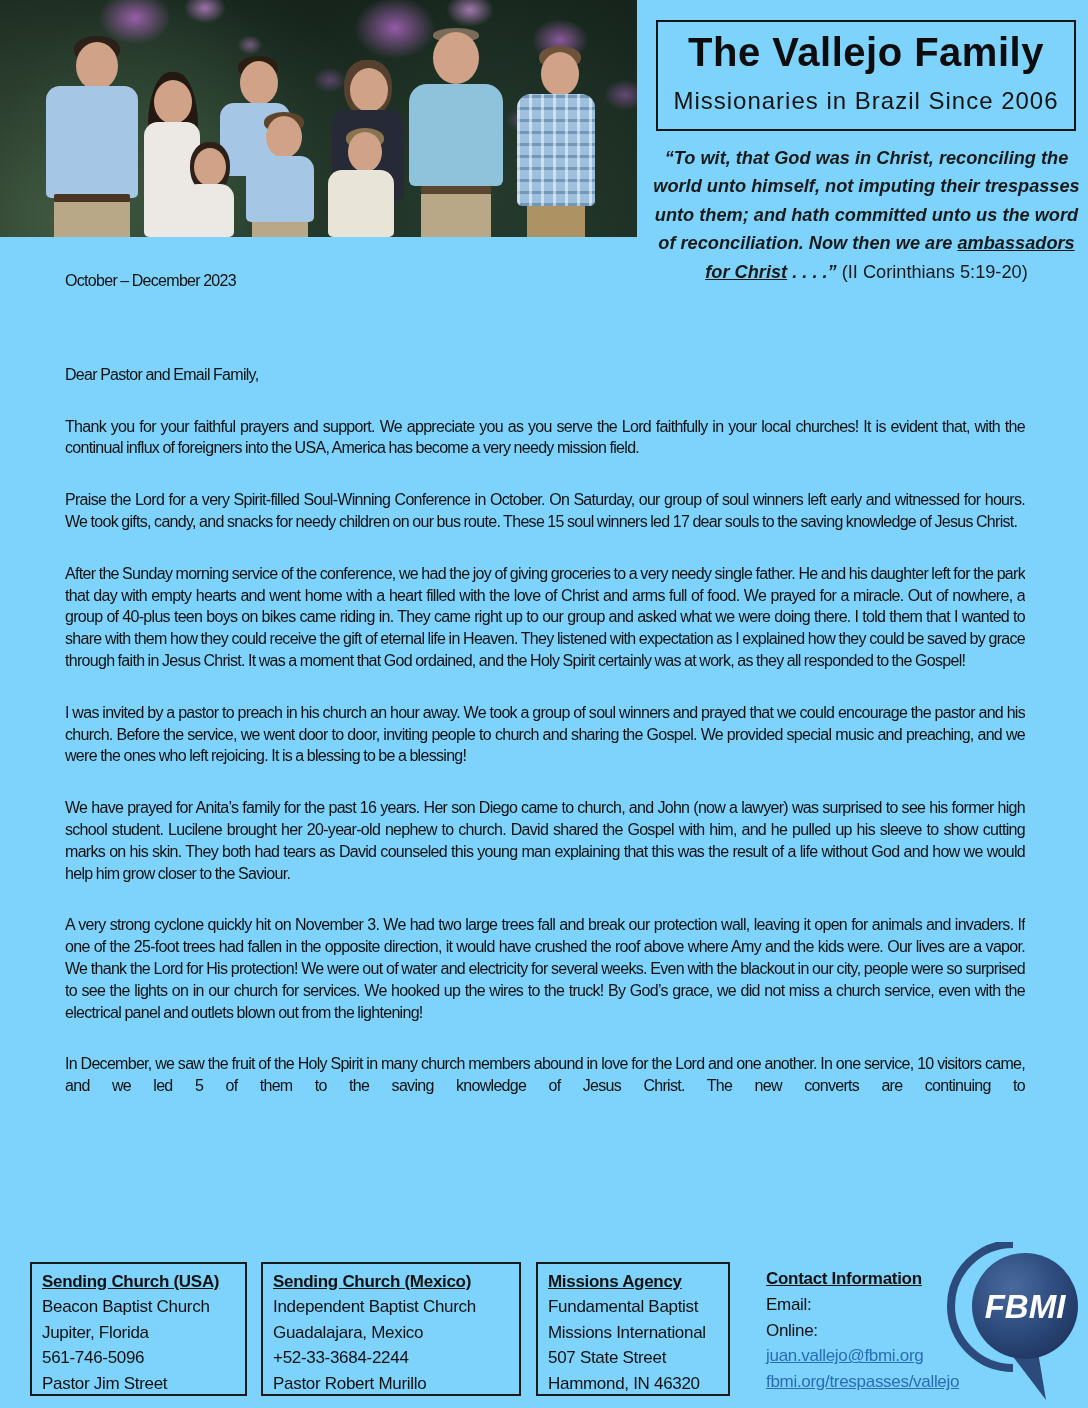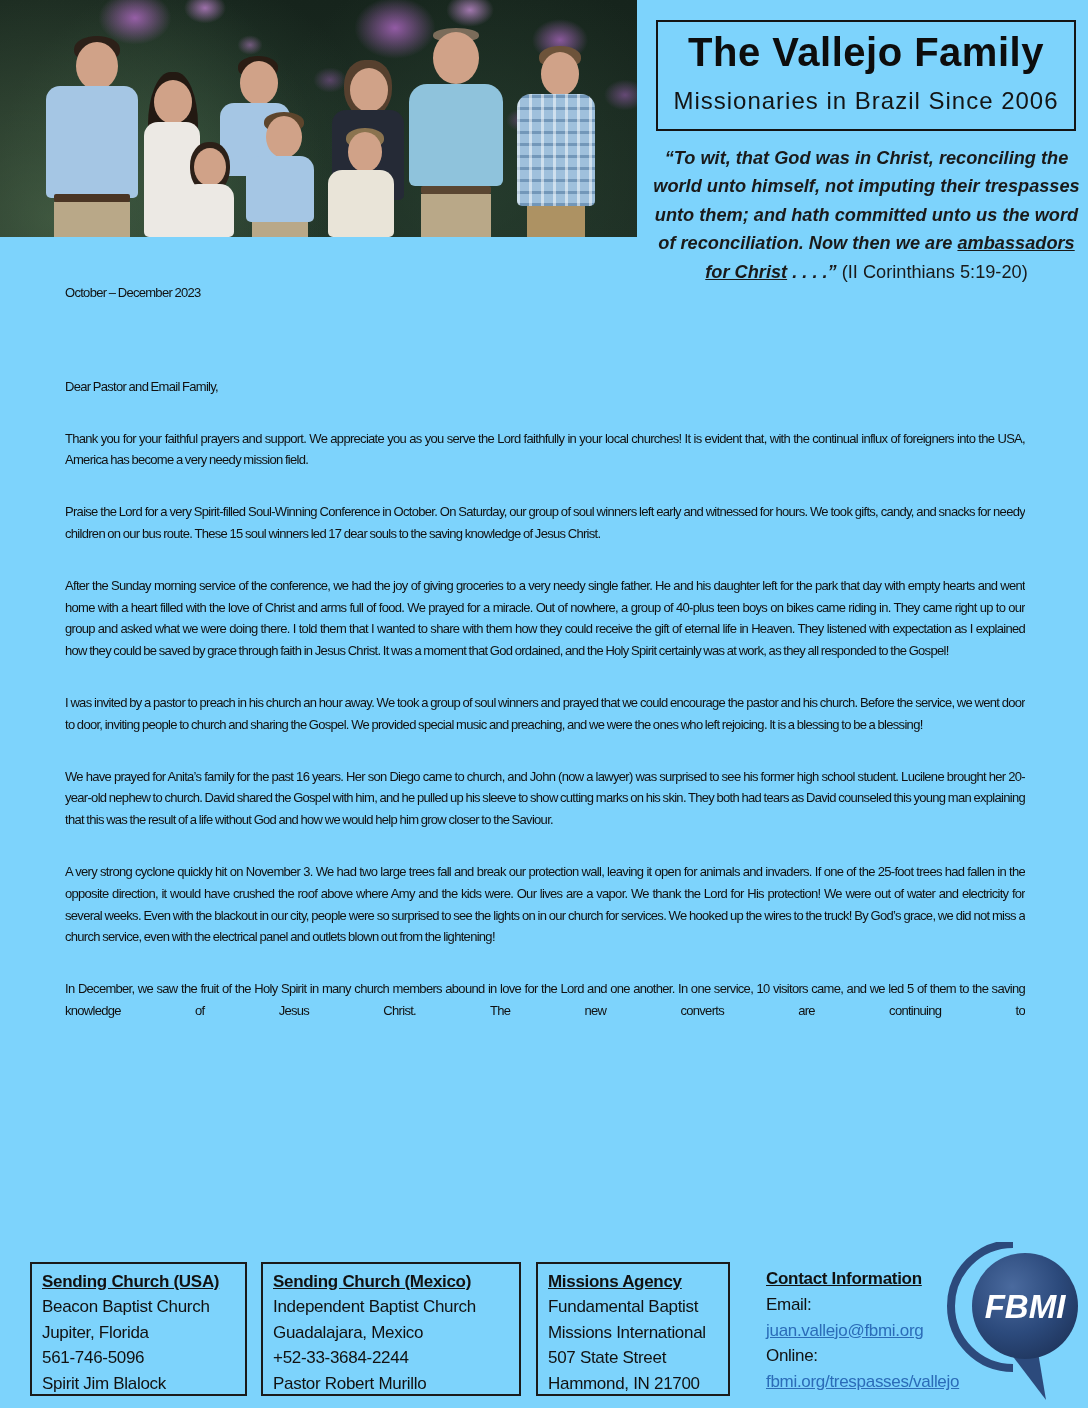--- a/index.html
+++ b/index.html
@@ -48,22 +48,22 @@
   .nl-sub   { font-size:24px; margin-top:12px; letter-spacing:1px; color:#141414; }
   .verse {
     margin:13px 0 0; text-align:center; font-size:18.2px; line-height:28.4px;
     font-style:italic; font-weight:600; color:#1a1a1a;
   }
   .verse .em { font-weight:bold; text-decoration:underline; }
   .verse .cite { font-style:normal; font-weight:400; }
 
   
   .letter {
-    position:absolute; left:65px; top:274px; width:960px; height:978px; overflow:hidden;
-    font-size:13px; line-height:21.8px; letter-spacing:-.7px; word-spacing:-.5px;
+    position:absolute; left:65px; top:262px; width:960px; height:978px; overflow:hidden;
+    font-size:16px; line-height:21.8px; letter-spacing:-.7px; word-spacing:-.5px;
   }
   .letter .date { margin:8px 0 0; }
   .letter .salutation { margin:72px 0 30px; }
   .letter p { margin:0 0 30px; text-align:justify; }
   .letter p.cutoff { text-align-last:justify; margin-bottom:0; }
 
   
   .fbox {
     position:absolute; top:1262px; height:134px; box-sizing:border-box;
     border:2px solid #1a1a1a; padding:5px 10px;
@@ -160,42 +160,42 @@
     <p>We have prayed for Anita’s family for the past 16 years. Her son Diego came to church, and John (now a lawyer) was surprised to see his former high school student. Lucilene brought her 20-year-old nephew to church. David shared the Gospel with him, and he pulled up his sleeve to show cutting marks on his skin. They both had tears as David counseled this young man explaining that this was the result of a life without God and how we would help him grow closer to the Saviour.</p>
     <p>A very strong cyclone quickly hit on November 3. We had two large trees fall and break our protection wall, leaving it open for animals and invaders. If one of the 25-foot trees had fallen in the opposite direction, it would have crushed the roof above where Amy and the kids were. Our lives are a vapor. We thank the Lord for His protection! We were out of water and electricity for several weeks. Even with the blackout in our city, people were so surprised to see the lights on in our church for services. We hooked up the wires to the truck! By God’s grace, we did not miss a church service, even with the electrical panel and outlets blown out from the lightening!</p>
     <p class="cutoff">In December, we saw the fruit of the Holy Spirit in many church members abound in love for the Lord and one another. In one service, 10 visitors came, and we led 5 of them to the saving knowledge of Jesus Christ. The new converts are continuing to</p>
   </div>
 
   <div class="fbox fbox1">
     <div class="ft">Sending Church (USA)</div>
     <div>Beacon Baptist Church</div>
     <div>Jupiter, Florida</div>
     <div>561-746-5096</div>
-    <div>Spirit Jim Blalock</div>
+    <div>Pastor Jim Street</div>
   </div>
   <div class="fbox fbox2">
     <div class="ft">Sending Church (Mexico)</div>
     <div>Independent Baptist Church</div>
     <div>Guadalajara, Mexico</div>
     <div>+52-33-3684-2244</div>
     <div>Pastor Robert Murillo</div>
   </div>
   <div class="fbox fbox3">
     <div class="ft">Missions Agency</div>
     <div>Fundamental Baptist</div>
     <div>Missions International</div>
     <div>507 State Street</div>
-    <div>Hammond, IN 21700</div>
+    <div>Hammond, IN 46320</div>
   </div>
 
   <div class="contact">
     <div class="ft">Contact Information</div>
     <div>Email:</div>
+    <div>Online:</div>
     <div><a>juan.vallejo@fbmi.org</a></div>
-    <div>Online:</div>
     <div><a>fbmi.org/trespasses/vallejo</a></div>
   </div>
 
   <div class="logo">
     <svg viewBox="0 0 143 162" width="143" height="162">
       <defs>
         <radialGradient id="sph" cx="38%" cy="32%" r="80%">
           <stop offset="0%" stop-color="#4a6a9e"></stop>
           <stop offset="55%" stop-color="#2c4a7c"></stop>
           <stop offset="100%" stop-color="#1d3258"></stop>

